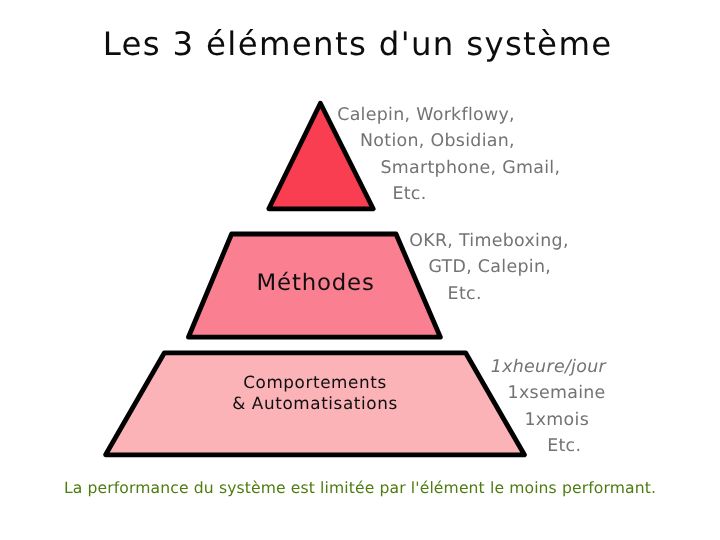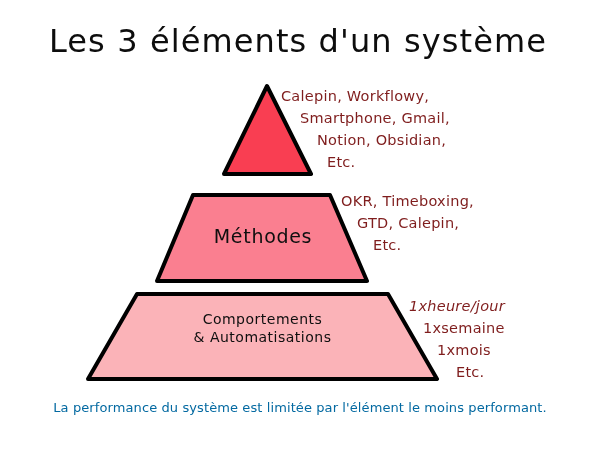--- a/index.html
+++ b/index.html
@@ -19,21 +19,21 @@
     height: 450px;
     background: #ffffff;
   }
   #title {
     position: absolute;
     left: 0;
     top: 22px;
     width: 596px;
     text-align: center;
     font-family: "DejaVu Sans", sans-serif;
-    font-size: 32px;
+    font-size: 27px;
     font-weight: 400;
     letter-spacing: 1.1px;
     color: #0d0d0d;
     white-space: nowrap;
   }
   #pyramid {
     position: absolute;
     left: 0;
     top: 0;
     width: 600px;
@@ -63,21 +63,21 @@
   }
   #label-comportements {
     left: 125px;
     top: 311px;
     width: 275px;
     font-size: 14px;
     letter-spacing: 0.5px;
   }
   .annotation {
     position: absolute;
-    color: #7f1d1d;
+    color: #737373;
     font-family: "DejaVu Sans", sans-serif;
     font-size: 14.5px;
     line-height: 1.52;
     letter-spacing: 0.25px;
     white-space: nowrap;
   }
   .annotation .ln {
     display: block;
   }
   #annot-outils {
@@ -109,21 +109,21 @@
 
   #caption {
     position: absolute;
     left: 0;
     top: 400px;
     width: 600px;
     text-align: center;
     font-family: "DejaVu Sans", sans-serif;
     font-size: 13px;
     letter-spacing: 0.1px;
-    color: #0369a1;
+    color: #4d7c0f;
     white-space: nowrap;
   }
 </style>
 </head>
 <body style="background: rgb(255, 255, 255);">
 
 <div id="slide">
 
   <div id="title">Les 3 éléments d'un système</div>
 
@@ -134,22 +134,22 @@
   </svg>
 
 
   <div class="tier-label" id="label-methodes">Méthodes</div>
 
   <div class="tier-label" id="label-comportements">Comportements
 &amp; Automatisations</div>
 
   <div class="annotation" id="annot-outils">
     <span class="ln">Calepin, Workflowy,</span>
+    <span class="ln">Notion, Obsidian,</span>
     <span class="ln">Smartphone, Gmail,</span>
-    <span class="ln">Notion, Obsidian,</span>
     <span class="ln">Etc.</span>
   </div>
 
   <div class="annotation" id="annot-methodes">
     <span class="ln">OKR, Timeboxing,</span>
     <span class="ln">GTD, Calepin,</span>
     <span class="ln">Etc.</span>
   </div>
 
   <div class="annotation" id="annot-comportements">

